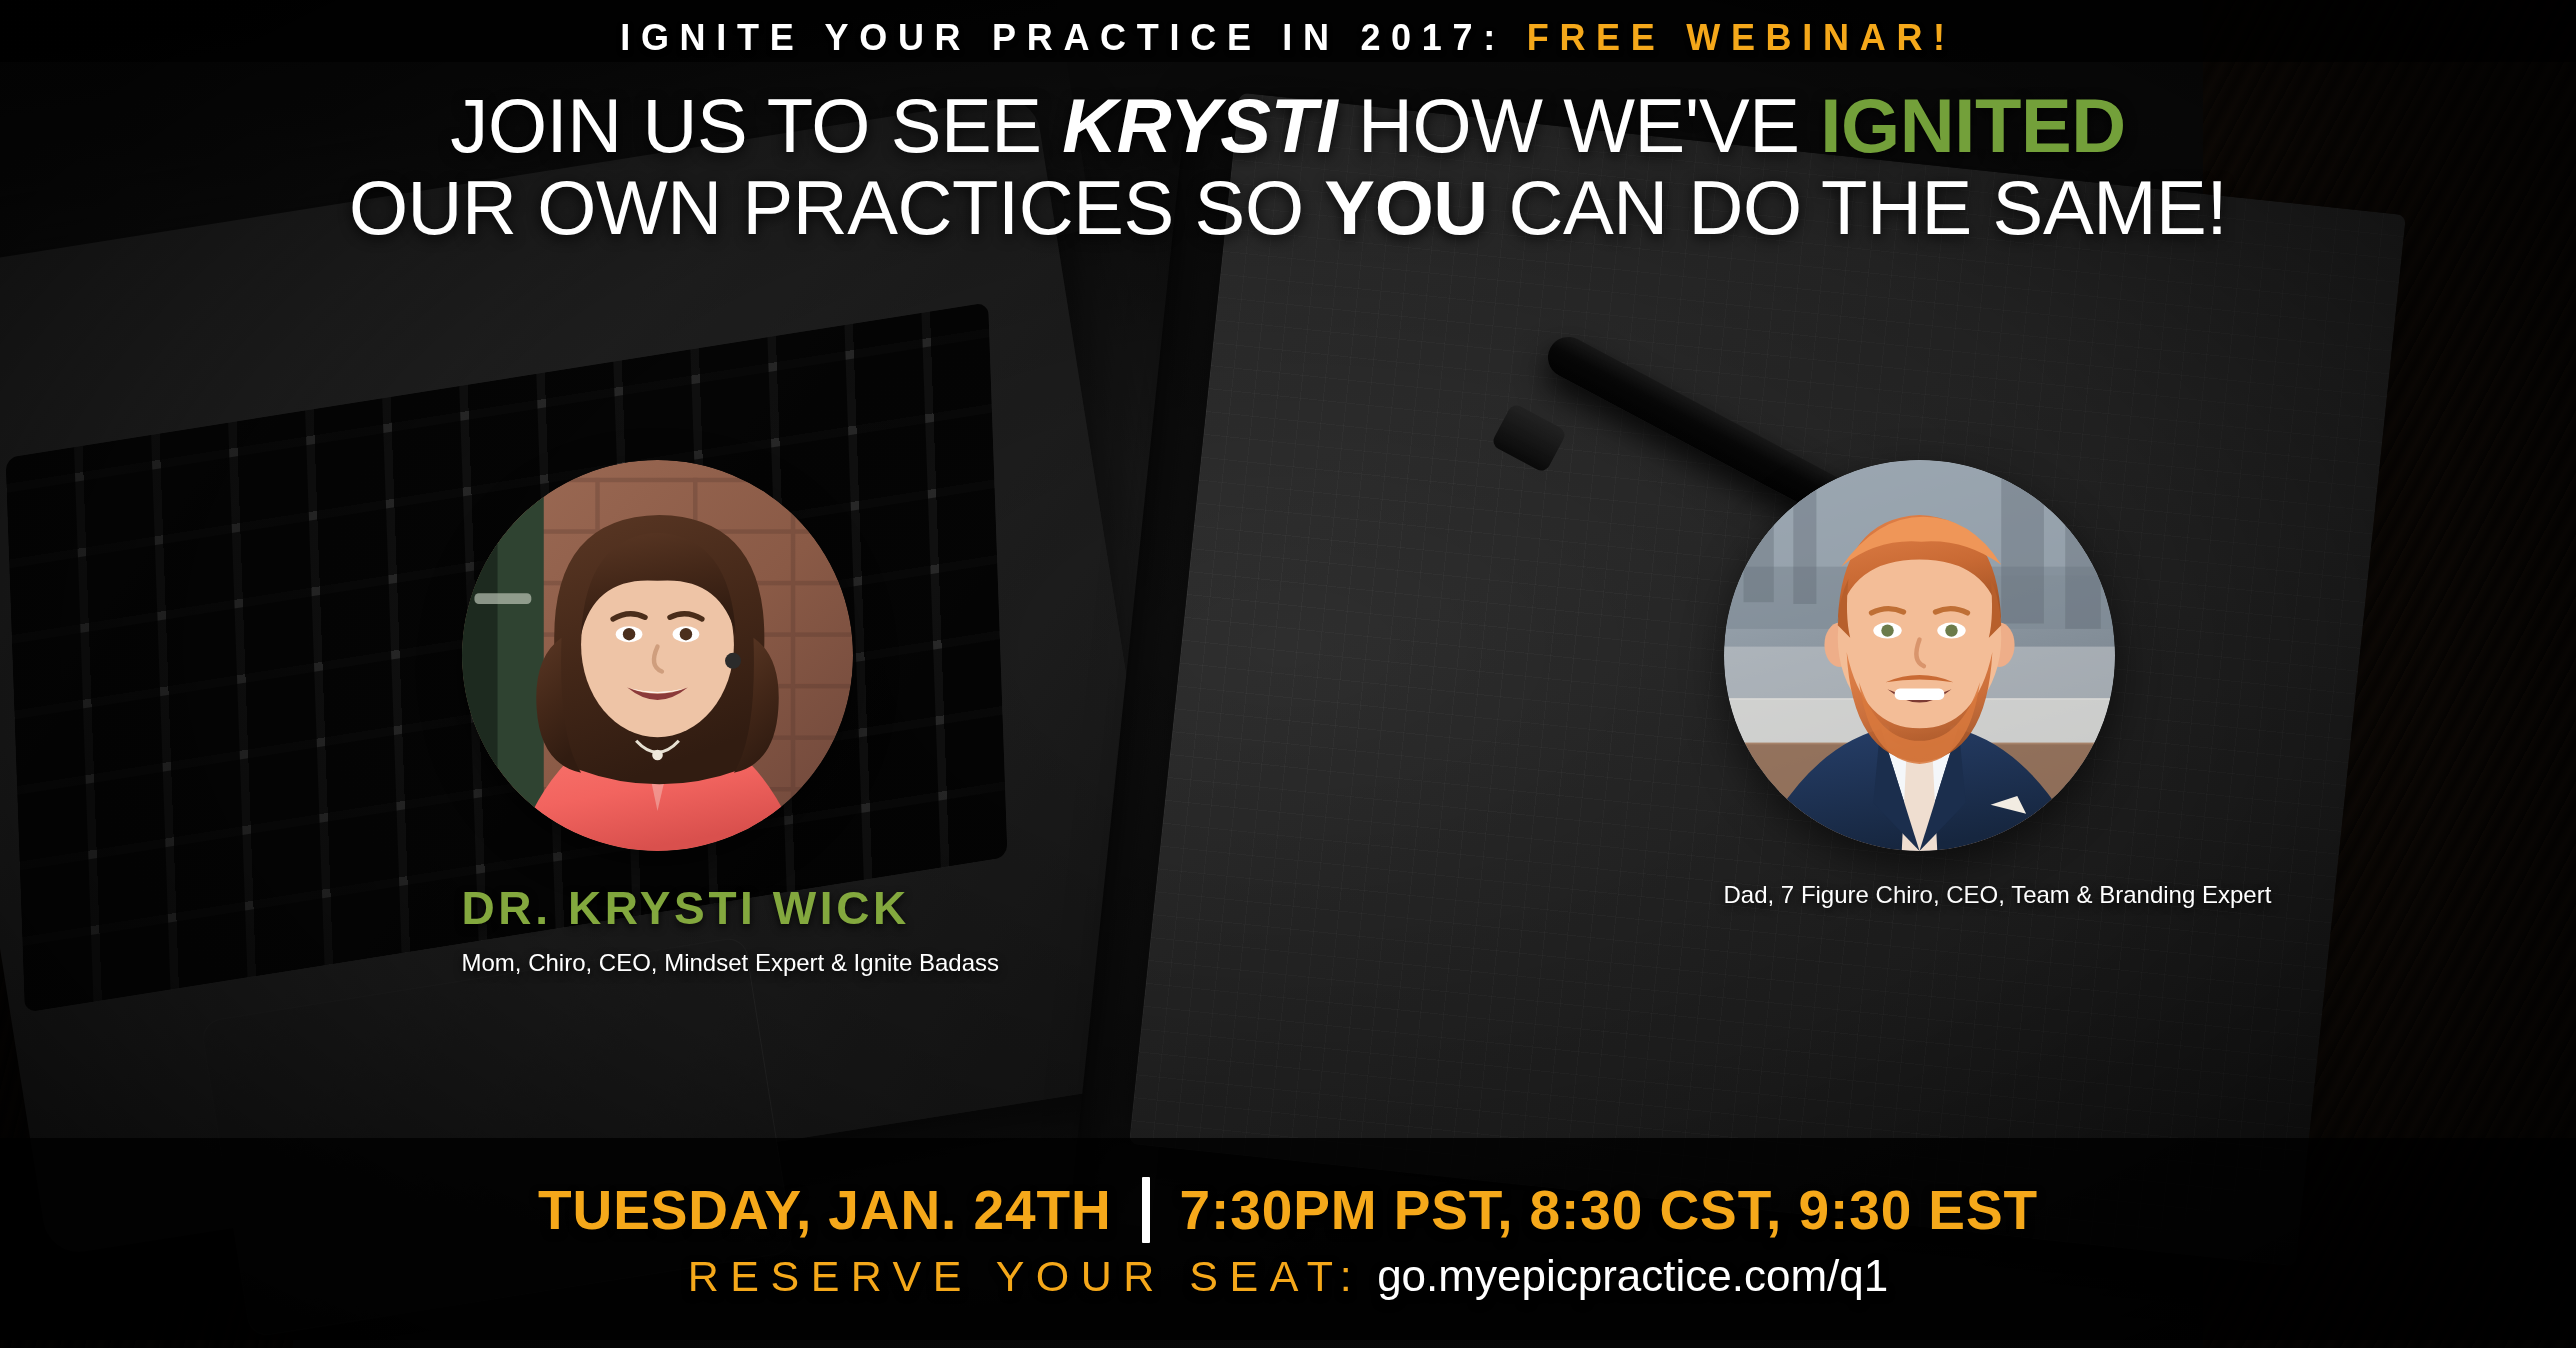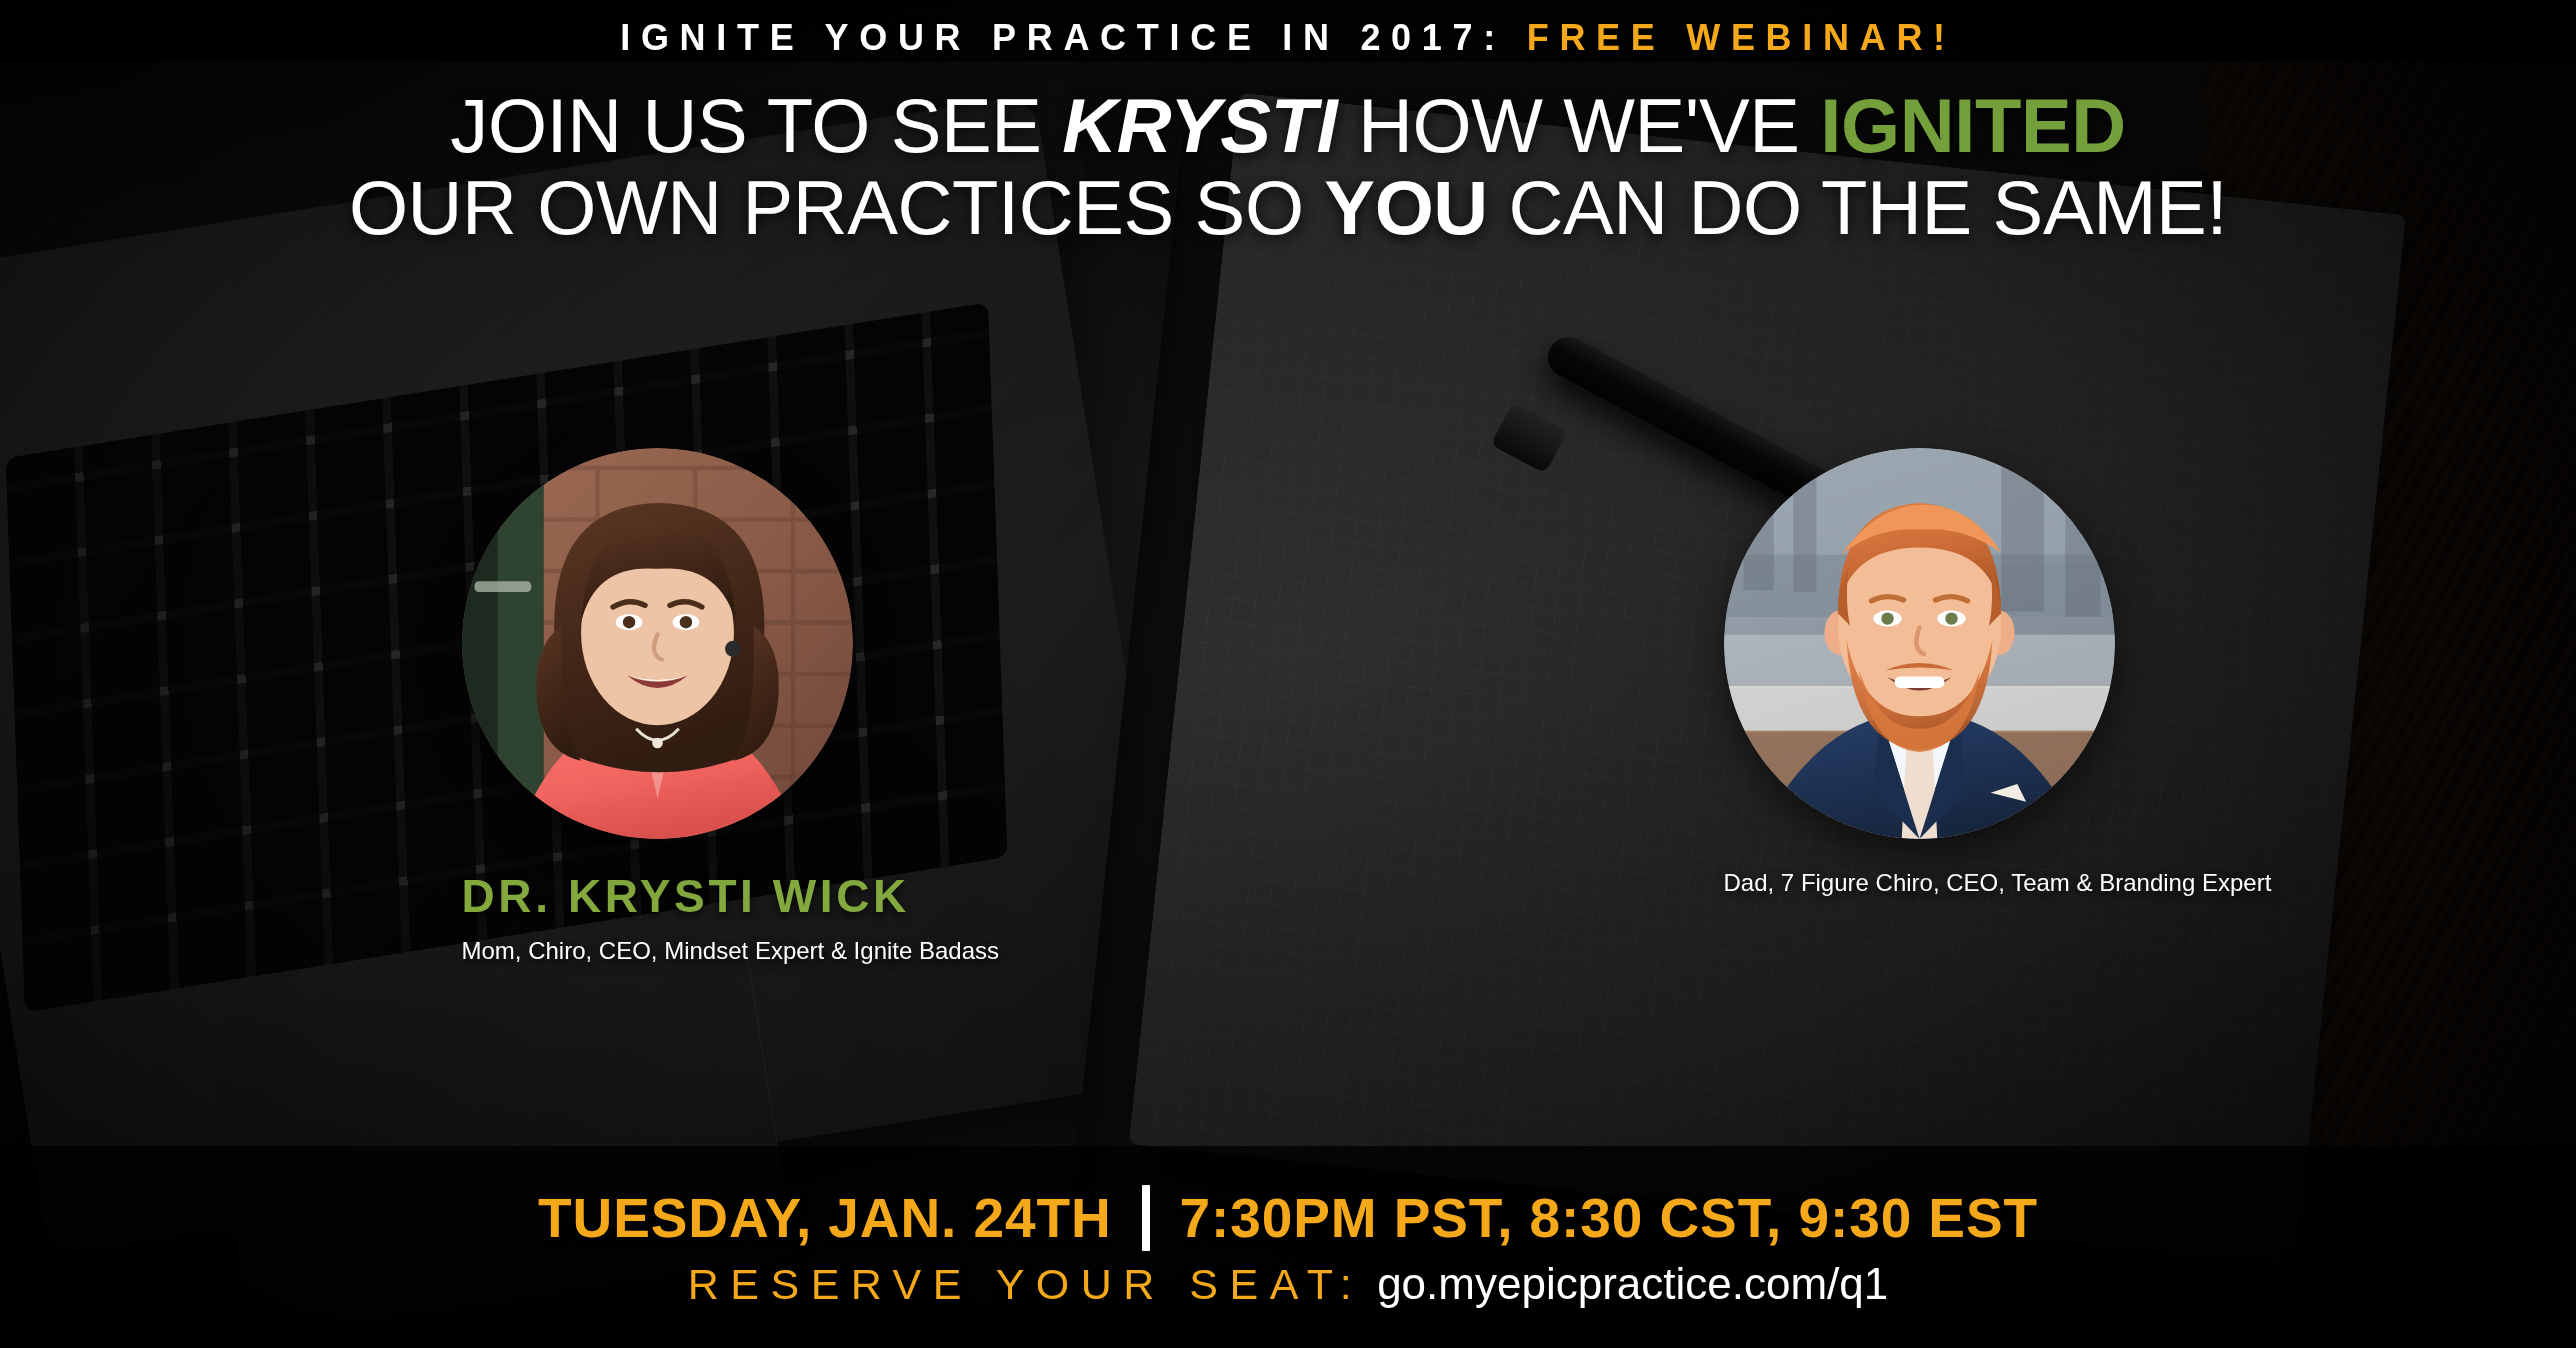--- a/index.html
+++ b/index.html
@@ -121,21 +121,21 @@
   }
   .top-bar-text {
     font-size:36px; font-weight:700; color:#ffffff;
     letter-spacing:10.7px; white-space:nowrap;
     text-shadow:0 1.8px 5.3px rgba(0,0,0,.9);
     margin-top:13px;
   }
   .top-bar-text .accent { color:#f5a81a; }
 
   .bottom-bar {
-    position:absolute; left:0; bottom:0; width:100%; height:202px;
+    position:absolute; left:0; bottom:8px; width:100%; height:202px;
     background:rgba(0,0,0,.80);
     display:flex; flex-direction:column;
     align-items:center; justify-content:center;
     gap:5.3px;
   }
 
   
   .headline {
     position:absolute; left:0; top:85px; width:100%;
     text-align:center; color:#ffffff;
@@ -145,21 +145,21 @@
   .headline-line {
     font-size:76px; font-weight:400; letter-spacing:-0.4px;
     white-space:nowrap;
   }
   .headline-line .em      { font-style:italic; font-weight:700; }
   .headline-line .strong  { font-weight:700; }
   .headline-line .green   { color:#73a03a; font-weight:700;margin-top:15px; }
 
   
   .speakers {
-    position:absolute; left:0; top:448px; width:100%;
+    position:absolute; left:0; top:460px; width:100%;
     display:flex; justify-content:center; gap:871px;
   }
   .speaker { width:391px; text-align:center; }
 
   .avatar {
     width:391px; height:391px; border-radius:50%;
     margin:0 auto 30px; overflow:hidden; position:relative;
     box-shadow:0 14px 39px rgba(0,0,0,.55);
   }
   .avatar svg { display:block; width:100%; height:100%; }

